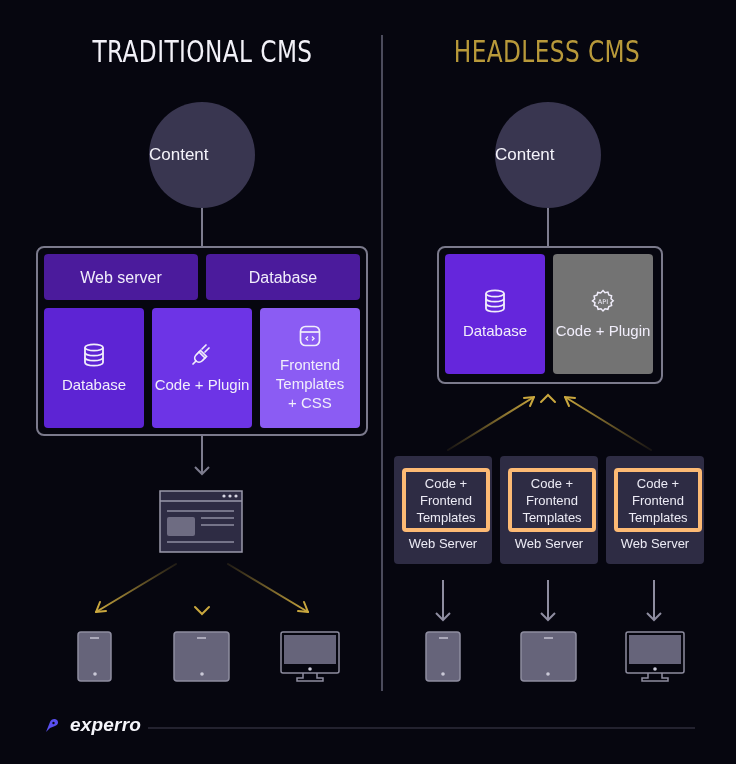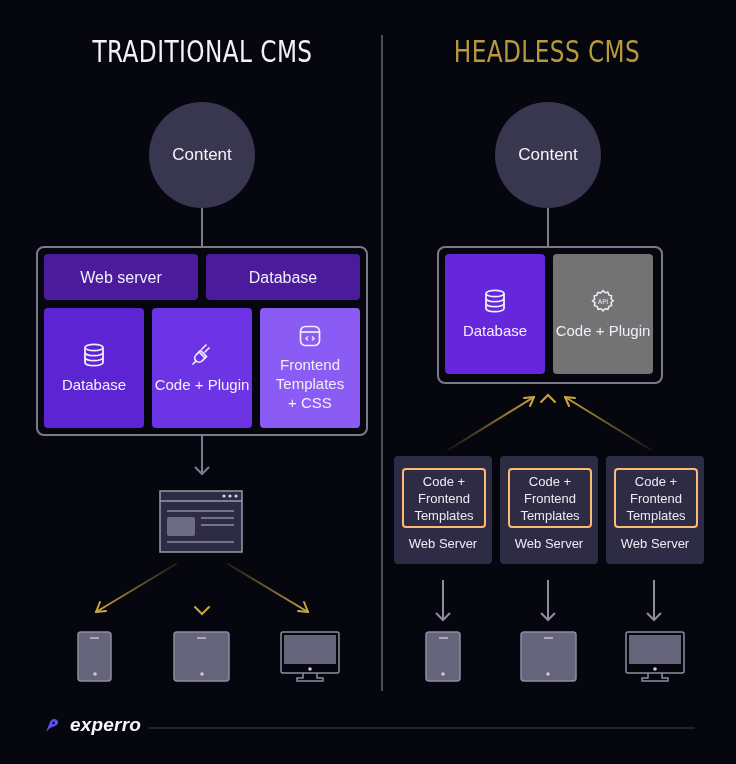--- a/index.html
+++ b/index.html
@@ -1,27 +1,27 @@
 <!DOCTYPE html>
 <html><head>
 <meta charset="utf-8">
 <style>
   html,body{margin:0;padding:0;}
   body{width:736px;height:764px;background:#06060f;position:relative;overflow:hidden;font-family:"Liberation Sans","DejaVu Sans",sans-serif;color:#ecebf5;}
   .title{position:absolute;top:34px;font-size:30px;letter-spacing:0.5px;font-family:"DejaVu Sans Condensed","DejaVu Sans",sans-serif;font-weight:normal;transform:scaleX(0.86);transform-origin:center;}
   .title.left{left:30px;width:345px;text-align:center;color:#f2f1f8;}
   .title.right{left:382px;width:330px;text-align:center;color:#b8993a;}
   .divider{position:absolute;left:381px;top:35px;width:2px;height:656px;background:#4b4b5c;}
-  .circle{position:absolute;width:106px;height:106px;border-radius:50%;background:#393650;display:flex;align-items:center;justify-content:center;font-size:17px;color:#f4f3fa;}
+  .circle{position:absolute;width:106px;height:106px;border-radius:50%;background:#393650;display:flex;align-items:center;font-size:17px;color:#f4f3fa;}
   .vline{position:absolute;width:2px;background:#7d7c8e;}
   .frame{position:absolute;border:2px solid #7b7a8c;border-radius:8px;background:#06060f;}
   .cell{position:absolute;border-radius:4px;display:flex;flex-direction:column;align-items:center;justify-content:center;text-align:center;font-size:15px;color:#f1eefb;line-height:19px;}
   .cell svg{margin-bottom:8px;}
   .ws{position:absolute;width:98px;height:108px;background:#2e2c44;border-radius:4px;}
-  .ws .inner{position:absolute;left:8px;top:12px;width:80px;height:56px;border:2px solid #fdba74;border-radius:4px;display:flex;align-items:center;justify-content:center;text-align:center;font-size:13px;line-height:17px;color:#ecebf5;}
+  .ws .inner{position:absolute;left:8px;top:12px;width:80px;height:56px;border:4px solid #fdba74;border-radius:4px;display:flex;align-items:center;justify-content:center;text-align:center;font-size:13px;line-height:17px;color:#ecebf5;}
   .ws .lbl{position:absolute;left:0;right:0;top:80px;text-align:center;font-size:13px;color:#ecebf5;}
   .footer-line{position:absolute;left:148px;top:727px;width:547px;height:2px;background:#23222f;}
   .logo{position:absolute;left:44px;top:714px;display:flex;align-items:center;}
   .logo-text{font-size:19px;font-style:italic;font-weight:bold;color:#f5f5fa;letter-spacing:0.2px;margin-left:10px;}
   svg.fill{position:absolute;left:0;top:0;}
 </style>
 </head>
 <body>
 
 <div class="title left">TRADITIONAL CMS</div>

